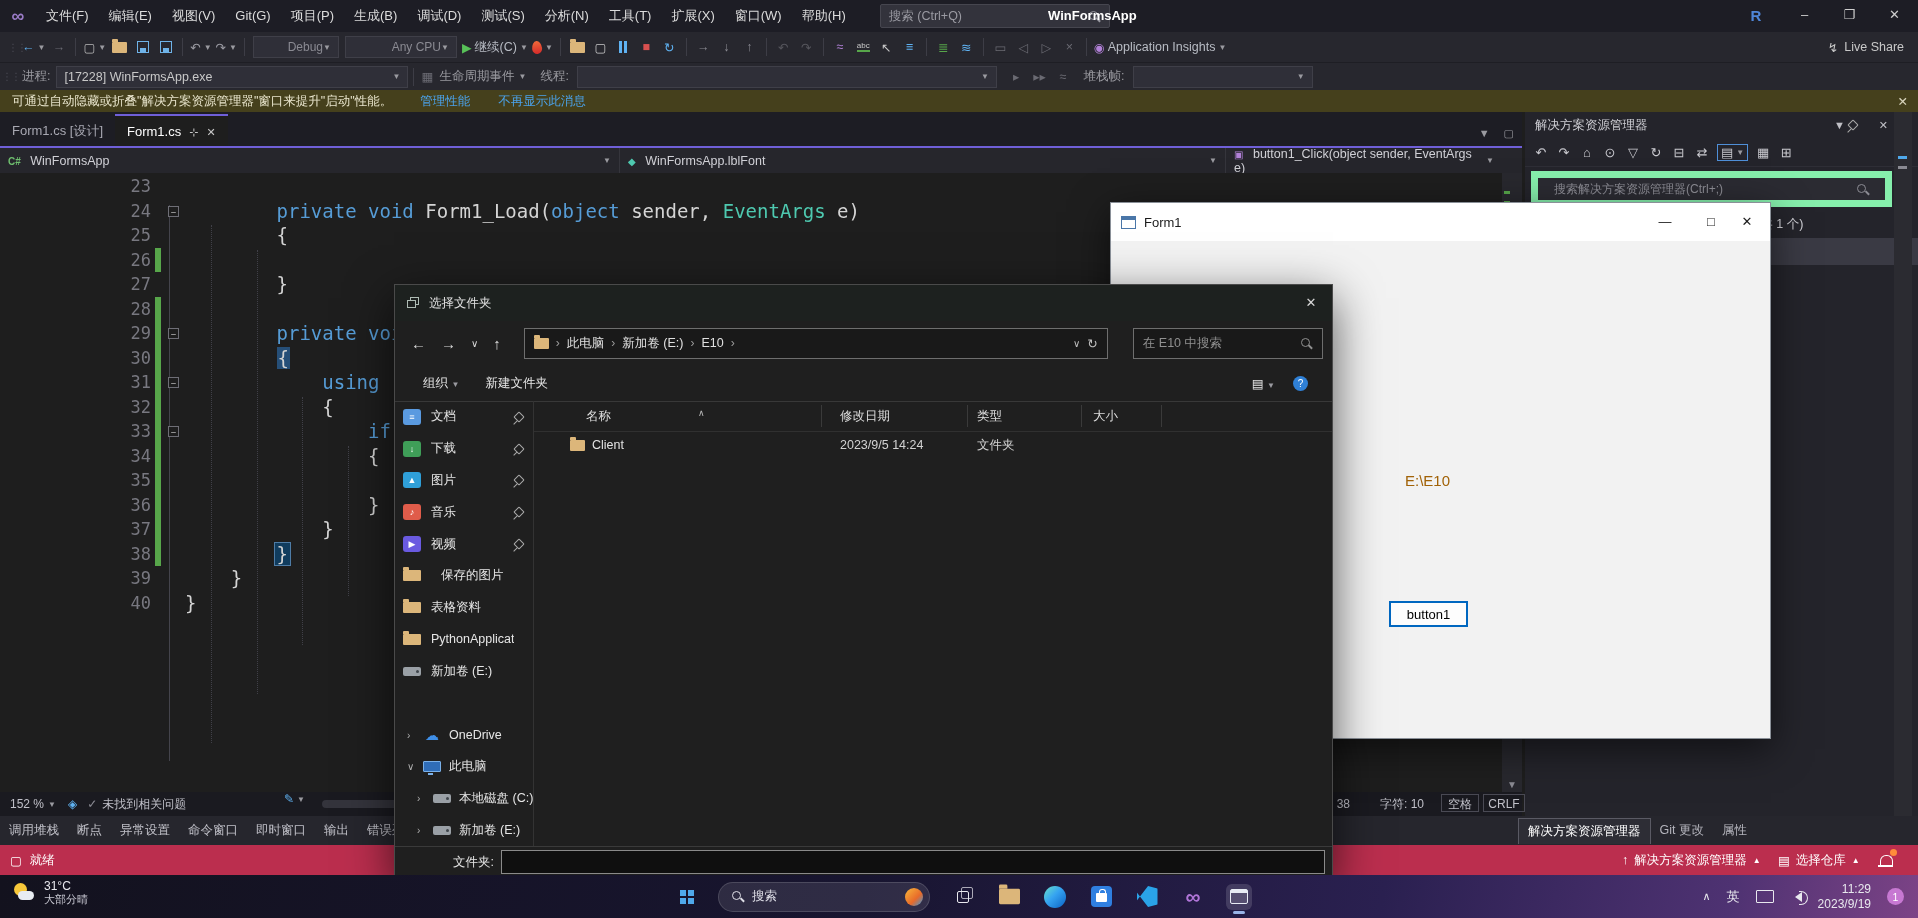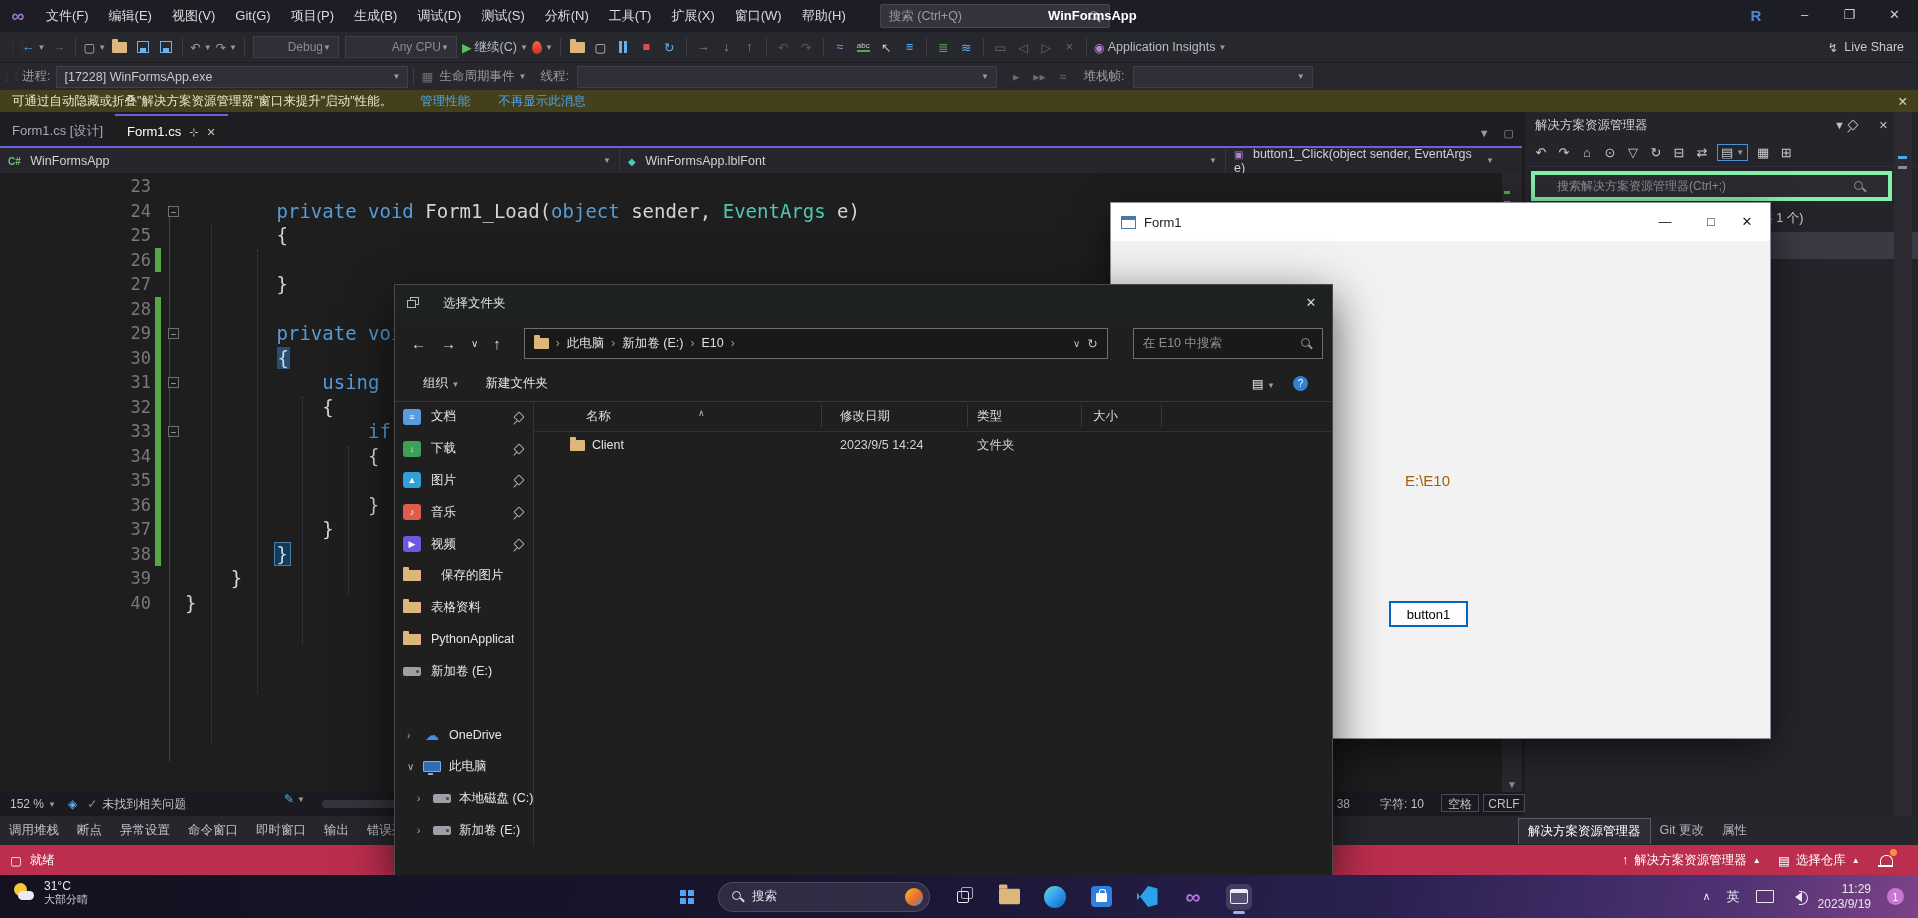--- a/index.html
+++ b/index.html
@@ -81,36 +81,36 @@
   #redbar .ready{display:flex;align-items:center;gap:8px;padding-left:10px;}
   #redbar .rgroup{position:absolute;display:flex;align-items:center;gap:6px;top:0;height:30px;}
   .belldot{position:absolute;left:10px;top:4px;width:7px;height:7px;border-radius:50%;background:#ff8c3a;}
   
   #sepanel{position:absolute;left:1525px;top:112px;width:393px;height:704px;background:#24242b;color:#d0d0d6;font-size:12.5px;}
   #sepanel .sehead{height:26px;display:flex;align-items:center;padding-left:10px;position:relative;}
   .sehead .hicons{position:absolute;right:30px;display:flex;gap:12px;color:#c0c0c6;font-size:11px;align-items:center;}
   #setoolbar{height:28px;display:flex;align-items:center;gap:7px;padding-left:8px;color:#c8c8cE;font-size:13px;border-bottom:1px solid #2e2e36;}
   .seicon{min-width:16px;text-align:center;}
   .seicon.boxed{border:1px solid #4f8fd8;padding:0 3px;display:flex;gap:3px;align-items:center;}
-  #sesearch{margin:4px 26px 4px 6px;height:22px;background:#2b2b32;border:4px solid #86efac;display:flex;align-items:center;justify-content:space-between;padding:0 22px;color:#8c8c94;font-size:12px;}
+  #sesearch{margin:4px 26px 4px 6px;height:22px;background:#2b2b32;border:7px solid #86efac;display:flex;align-items:center;justify-content:space-between;padding:0 16px;color:#8c8c94;font-size:12px;}
   .serow{height:27px;display:flex;align-items:center;gap:6px;padding-left:8px;white-space:nowrap;}
   .serow.selected{background:#3a3a44;}
   #sestrip{position:absolute;right:6px;top:0;width:18px;height:704px;background:#2b2b31;}
   #sestrip .smark{position:absolute;left:4px;width:9px;height:3px;}
   
   #form1{position:absolute;left:1110px;top:202px;width:661px;height:537px;background:#f2f2f2;border:1px solid #8a9098;box-shadow:0 10px 36px rgba(0,0,0,.55);z-index:10;box-sizing:border-box;}
   #form1 .ftitle{height:38px;background:#ffffff;display:flex;align-items:center;padding-left:10px;gap:8px;font-size:13px;color:#1a1a1a;position:relative;}
   .formicon{width:15px;height:13px;border:1.5px solid #4a76a8;background:#fff;box-sizing:border-box;position:relative;}
   .formicon::before{content:'';position:absolute;left:0;top:0;right:0;height:3px;background:#4a76a8;}
   #form1 .fbtn{position:absolute;top:0;width:46px;line-height:38px;text-align:center;color:#1a1a1a;font-size:13px;}
   #form1 .flabel{position:absolute;left:294px;top:269px;font-size:15px;color:#a16207;}
   #form1 .fbutton{position:absolute;left:278px;top:398px;width:79px;height:26px;background:#fdfdfd;border:2px solid #0067c0;font-size:13px;color:#000;display:flex;align-items:center;justify-content:center;box-sizing:border-box;}
   
   #dialog{position:absolute;left:394px;top:284px;width:939px;height:594px;background:#1f1f1f;border:1px solid #4a4a4a;box-shadow:0 14px 44px rgba(0,0,0,.65);z-index:20;box-sizing:border-box;color:#e2e2e2;}
-  #dialog .dtitle{height:36px;background:#1d211f;display:flex;align-items:center;padding-left:12px;gap:23px;font-size:12.5px;position:relative;}
+  #dialog .dtitle{height:36px;background:#1d211f;display:flex;align-items:center;padding-left:12px;gap:9px;font-size:12.5px;position:relative;}
   .wincopy{width:13px;height:12px;position:relative;}
   .wincopy::before,.wincopy::after{content:'';position:absolute;width:9px;height:8px;border:1.2px solid #aebcb4;box-sizing:border-box;}
   .wincopy::before{left:3px;top:0;}
   .wincopy::after{left:0;top:3px;background:#1d211f;}
   #dialog .dclose{position:absolute;right:0;top:0;width:42px;line-height:36px;text-align:center;color:#d8d8d8;font-size:13px;}
   #dnav{height:44px;display:flex;align-items:center;padding-left:16px;gap:15px;font-size:15px;color:#dadada;}
   .addr{width:584px;height:31px;background:#191919;border:1px solid #6e6e6e;display:flex;align-items:center;padding:0 9px;gap:7px;font-size:12.5px;color:#e0e0e0;box-sizing:border-box;margin-left:8px;}
   .addr .sep{color:#9a9a9a;font-size:12px;}
   .addr .spacer{flex:1;}
   .dsearch{width:190px;height:31px;background:#191919;border:1px solid #6e6e6e;display:flex;align-items:center;justify-content:space-between;padding:0 9px;font-size:12.5px;color:#909090;box-sizing:border-box;margin-left:10px;}
@@ -822,20 +822,24 @@
       </div>
       <div id="drows">
           <div class="frow">
             <span class="css-folder ficon"></span>
             <span class="fname">Client</span>
             <span class="fdate">2023/9/5 14:24</span>
             <span class="ftype">文件夹</span>
           </div>
         </div>
     </div>
+    <div id="dbottom">
+      <span class="flab">文件夹:</span>
+      <input value="" style="">
+    </div>
   </div>
 
   <div id="taskbar">
     <div class="weather">
       <span class="wicon"></span>
       <span>
         <div class="wtemp">31°C</div>
         <div class="wdesc">大部分晴</div>
       </span>
     </div>

